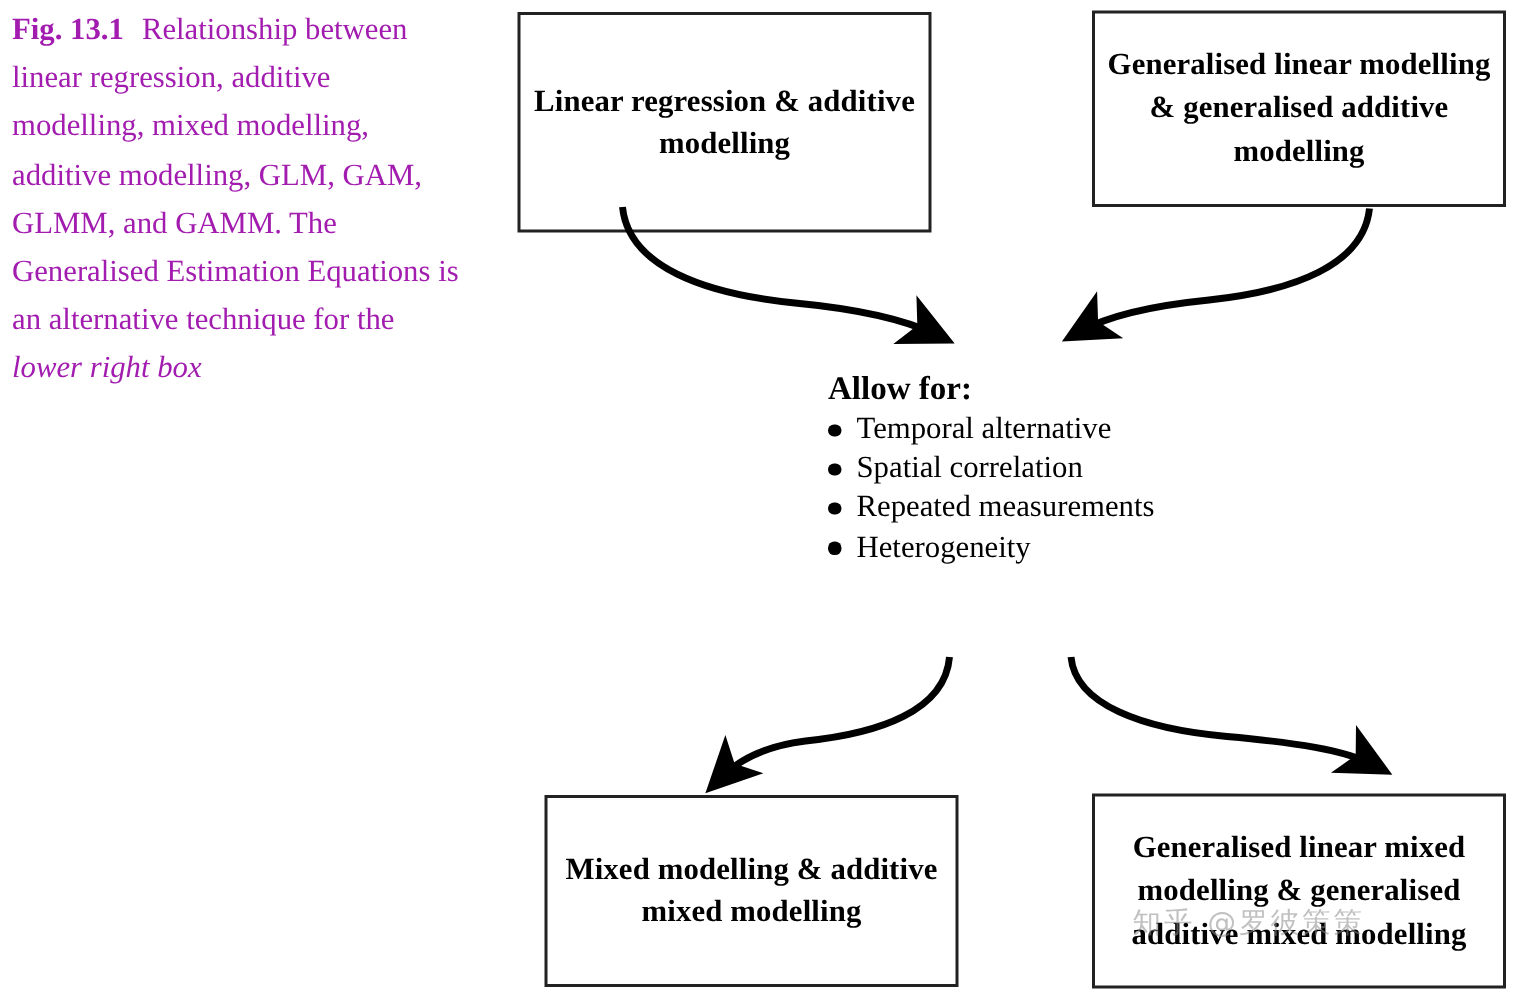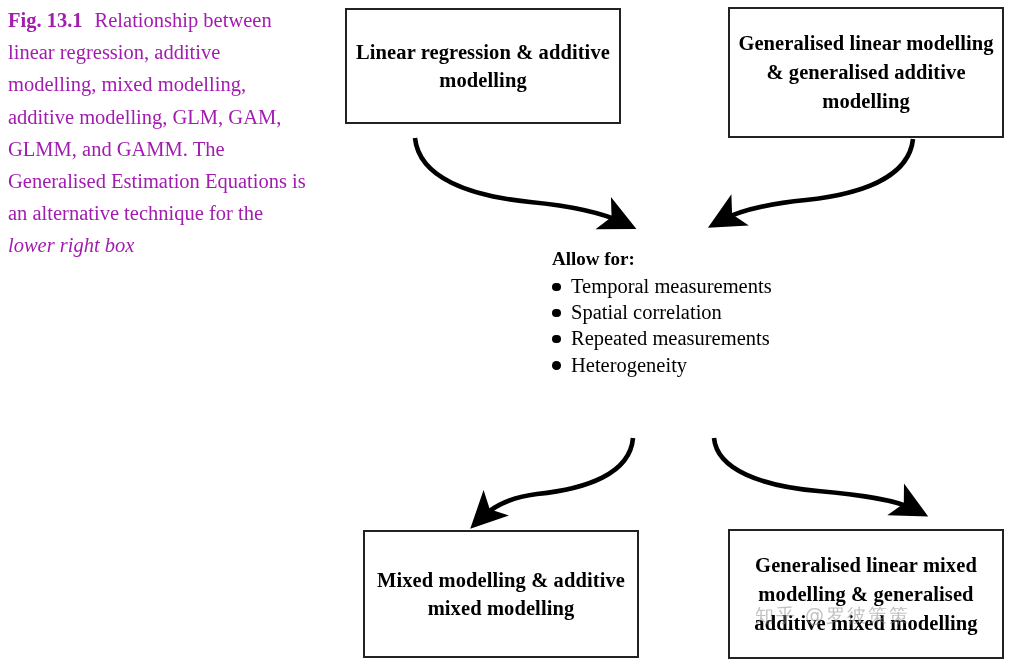--- a/index.html
+++ b/index.html
@@ -51,38 +51,38 @@
     text-align: center;
   }
   .flow-box .box-text {
     font-weight: bold;
     font-size: 20.5px;
     line-height: 28px;
     letter-spacing: 0.1px;
     padding: 0 8px;
   }
 
-  #box-top-left   { left: 345px; top: 8px;   width: 276px; height: 116px; }
+  #box-top-left   { left: 345px; top: 8px;   width: 276px; height: 147px; }
   #box-top-right  { left: 728px; top: 7px;   width: 276px; height: 131px; }
   #box-bot-left   { left: 363px; top: 530px; width: 276px; height: 128px; }
   #box-bot-right  { left: 728px; top: 529px; width: 276px; height: 130px; }
 
   #box-top-right .box-text,
   #box-bot-right .box-text { line-height: 29px; }
 
   
   .allow-block {
     position: absolute;
     left: 552px;
     top: 246px;
     width: 330px;
   }
   .allow-title {
     font-weight: bold;
-    font-size: 19px;
+    font-size: 22px;
     line-height: 26px;
     margin: 0 0 1px 0;
   }
   .allow-list {
     list-style: none;
     margin: 0;
     padding: 0;
   }
   .allow-list li {
     position: relative;
@@ -147,21 +147,21 @@
     <div class="box-text">Mixed modelling &amp; additive mixed modelling</div>
   </div>
 
   <div class="flow-box" id="box-bot-right">
     <div class="box-text">Generalised linear mixed modelling &amp; generalised additive mixed modelling</div>
   </div>
 
   <div class="allow-block">
     <div class="allow-title">Allow for:</div>
     <ul class="allow-list">
-      <li><span class="bullet-dot"></span><span>Temporal measurements</span></li>
+      <li><span class="bullet-dot"></span><span>Temporal alternative</span></li>
       <li><span class="bullet-dot"></span><span>Spatial correlation</span></li>
       <li><span class="bullet-dot"></span><span>Repeated measurements</span></li>
       <li><span class="bullet-dot"></span><span>Heterogeneity</span></li>
     </ul>
   </div>
 
   <svg class="arrow-layer" viewBox="0 0 1011 666" width="1011" height="666">
     <defs>
       <marker id="ah" markerWidth="9" markerHeight="9" refX="5.4" refY="4.5" orient="auto" markerUnits="strokeWidth">
         <path d="M0.4,0.6 L8.4,4.5 L0.4,8.4 L2.4,4.5 Z" fill="#000000"></path>

